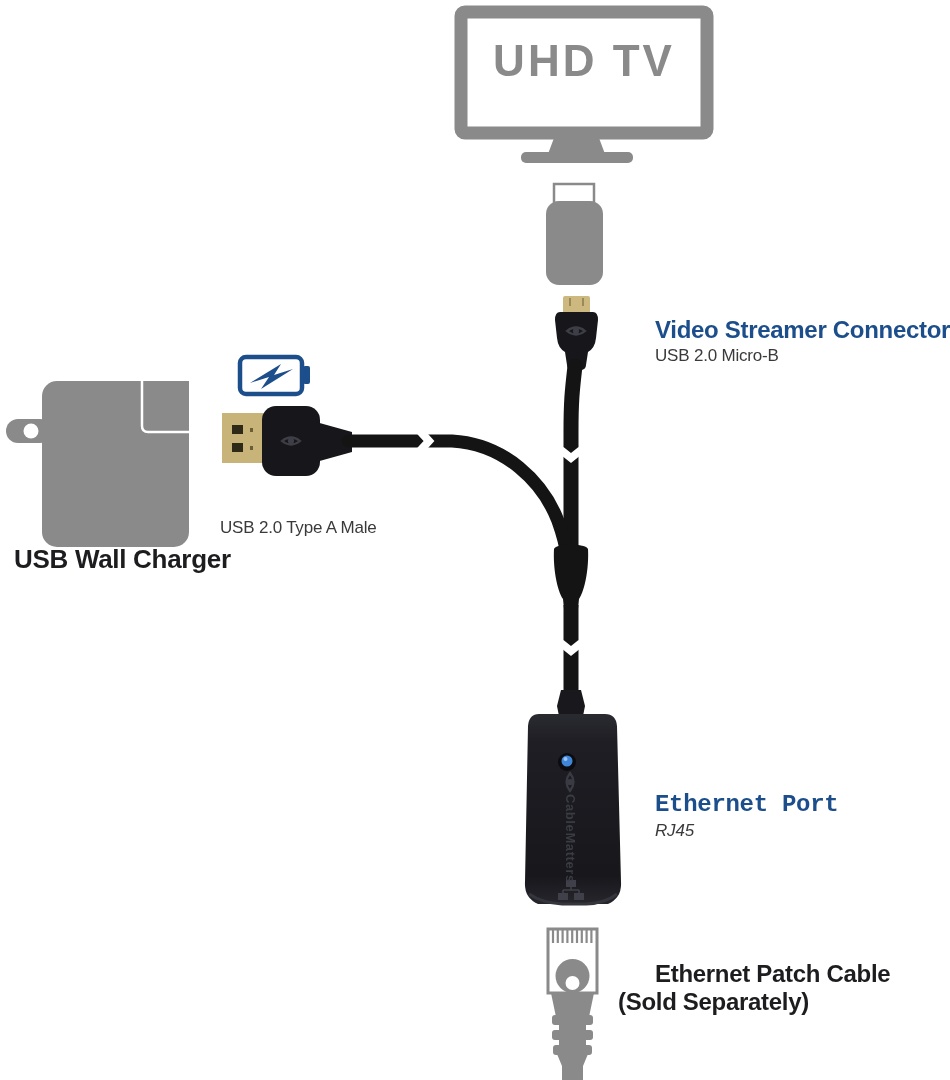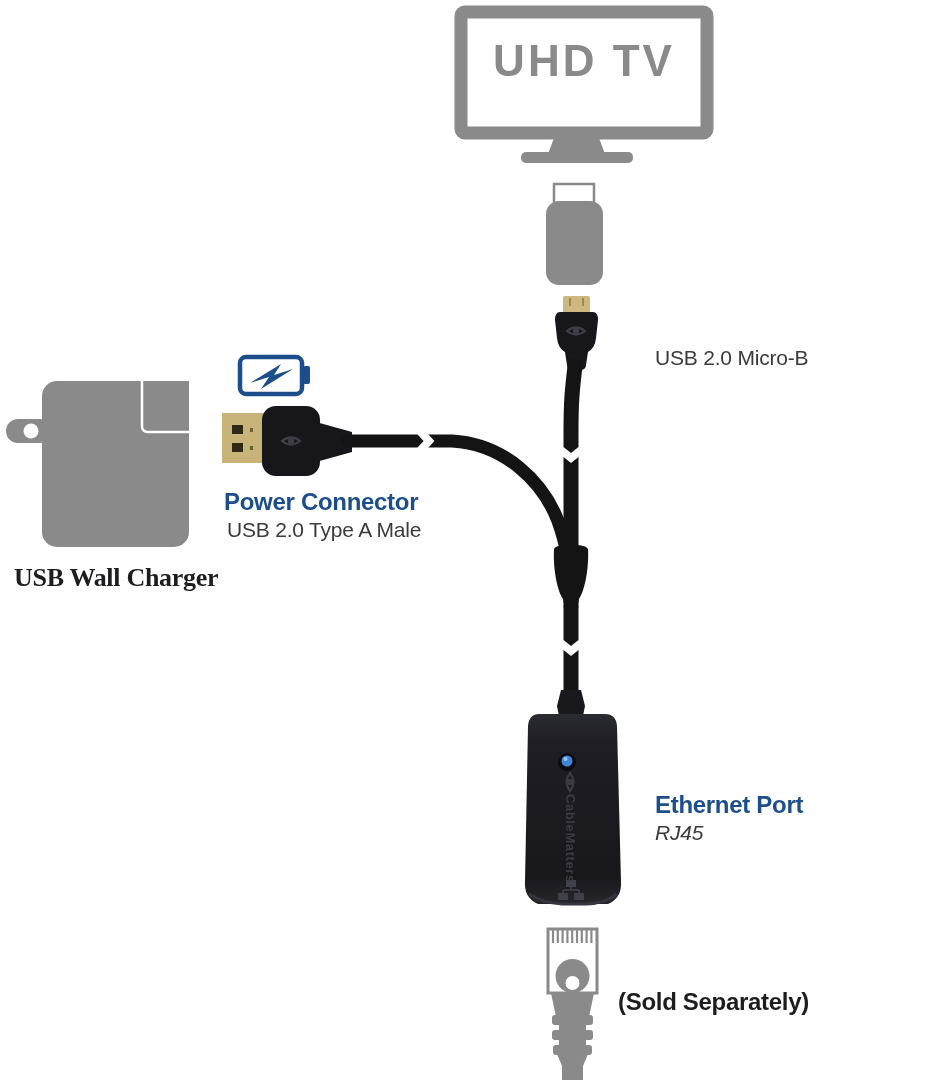--- a/index.html
+++ b/index.html
@@ -4,21 +4,21 @@
 <style>
   html,body{margin:0;padding:0;background:#ffffff;}
   #canvas{
     position:relative;width:950px;height:1080px;background:#ffffff;
     overflow:hidden;font-family:"Liberation Sans",sans-serif;
   }
   #diagram-svg{position:absolute;left:0;top:0;}
   .lbl{position:absolute;white-space:nowrap;line-height:1.12;}
   .h1{font-size:24px;font-weight:bold;color:#1d1d1f;letter-spacing:-0.3px;}
   .h1.blue{color:#1c4e8c;}
-  .sub{font-size:21px;font-weight:normal;color:#3a3a3c;letter-spacing:-0.2px;}
+  .sub{font-size:17px;font-weight:normal;color:#3a3a3c;letter-spacing:-0.2px;}
   .tv-label{
     position:absolute;left:455px;top:36px;width:258px;text-align:center;
     font-size:44px;font-weight:bold;color:#8a8a8a;letter-spacing:3px;
   }
   .charger-label{font-size:26px;}
   .brand-vertical{
     position:absolute;left:578px;top:794px;transform:rotate(90deg);
     transform-origin:0 0;font-size:13px;font-weight:bold;color:#3b3b44;
     letter-spacing:0.6px;white-space:nowrap;
   }
@@ -137,26 +137,27 @@
       <rect x="559" y="1039" width="27" height="7"></rect>
       <rect x="553" y="1045" width="39" height="10" rx="3"></rect>
       <polygon points="557,1054 588,1054 583,1066 562,1066"></polygon>
       <rect x="562" y="1062" width="21" height="18"></rect>
     </g>
   </svg>
 
   <div class="tv-label">UHD TV</div>
 
 
+  <div class="lbl h1 blue" style="left:655px;top:317px;">Video Streamer Connector</div>
   <div class="lbl sub" style="left:655px;top:346px;">USB 2.0 Micro-B</div>
 
-  <div class="lbl h1 blue" style="left:224px;top:489px;">Power Connector</div>
-  <div class="lbl sub" style="left:227px;top:518px;">USB 2.0 Type A Male</div>
+  <div class="lbl sub" style="left:220px;top:518px;">USB 2.0 Type A Male</div>
 
-  <div class="lbl h1 charger-label" style="left:14px;top:563px;font-family:Liberation Serif, serif;">USB Wall Charger</div>
+  <div class="lbl h1 charger-label" style="left:14px;top:545px;">USB Wall Charger</div>
 
-  <div class="lbl h1 blue" style="left:655px;top:792px;">Ethernet Port</div>
+  <div class="lbl h1 blue" style="left:655px;top:792px;font-family:Liberation Mono, monospace;">Ethernet Port</div>
   <div class="lbl sub" style="left:655px;top:821px;font-style:italic;">RJ45</div>
 
+  <div class="lbl h1" style="left:655px;top:961px;">Ethernet Patch Cable</div>
   <div class="lbl h1" style="left:618px;top:989px;">(Sold Separately)</div>
 
   <div class="brand-vertical">CableMatters</div>
 </div>
 
 </body></html>

